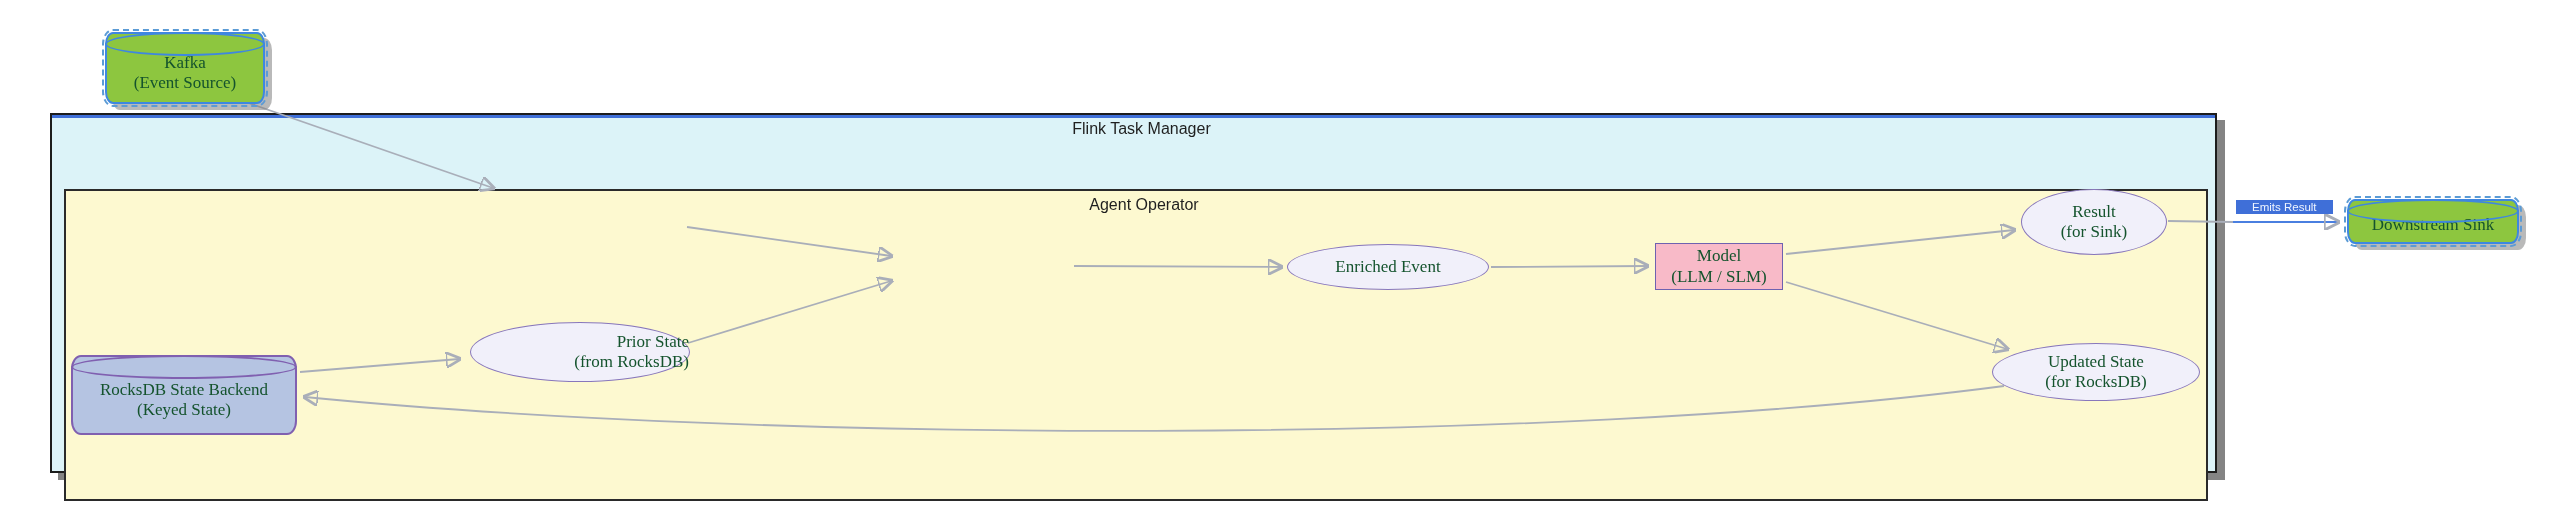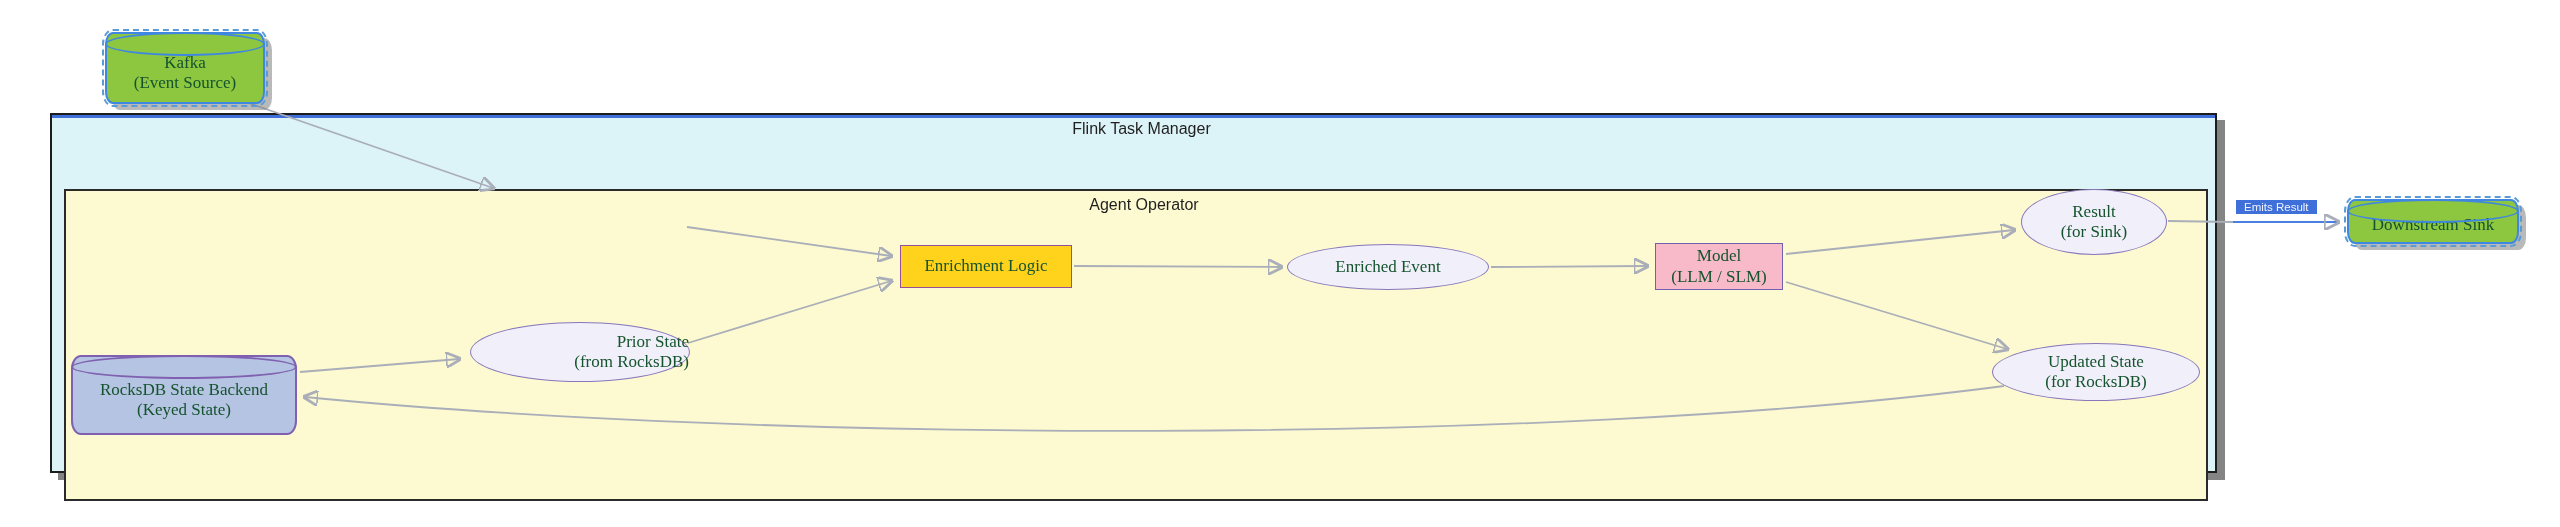--- a/index.html
+++ b/index.html
@@ -34,21 +34,21 @@
   .cyl::before{content:"";position:absolute;left:-2px;right:-2px;top:-2px;
       height:24px;border:2px solid;border-color:inherit;border-radius:50%;
       box-sizing:border-box;pointer-events:none;}
   .cyl-green{background:#8dc63f;border-color:#3f87e0;border-radius:8px/12px;}
   .cyl-steel{background:#b5c4e2;border-color:#8060b0;border-radius:10px/14px;}
   .selected{outline:2px dashed #5b9bd5;outline-offset:1px;
       box-shadow:7px 6px 0 rgba(128,128,128,0.55);}
 
   
   .edge-label{position:absolute;left:2236px;top:200px;z-index:4;
-      background:#3f6fd8;color:#eef4ff;padding:1px 8px;
+      background:#3f6fd8;color:#eef4ff;padding:1px 16px;
       font-family:"Liberation Sans", sans-serif;font-size:11.5px;}
 </style>
 </head>
 <body>
 
 <div class="canvas">
 
   <div class="tm">
     <div class="ctr-label">Flink Task Manager</div>
 
@@ -85,23 +85,20 @@
     <span>Kafka</span>
     <span>(Event Source)</span>
   </div>
 
 
   <div class="node ellipse" style="left:470px;top:322px;width:220px;height:60px;align-items:flex-end;">
     <span>Prior State</span>
     <span>(from RocksDB)</span>
   </div>
 
-  <div class="node rect enrich" style="left:900px;top:245px;width:172px;height:43px;">
-    <span>Enrichment Logic</span>
-  </div>
 
   <div class="node ellipse" style="left:1287px;top:244px;width:202px;height:46px;">
     <span>Enriched Event</span>
   </div>
 
   <div class="node rect model" style="left:1655px;top:243px;width:128px;height:47px;">
     <span>Model</span>
     <span>(LLM / SLM)</span>
   </div>
 

